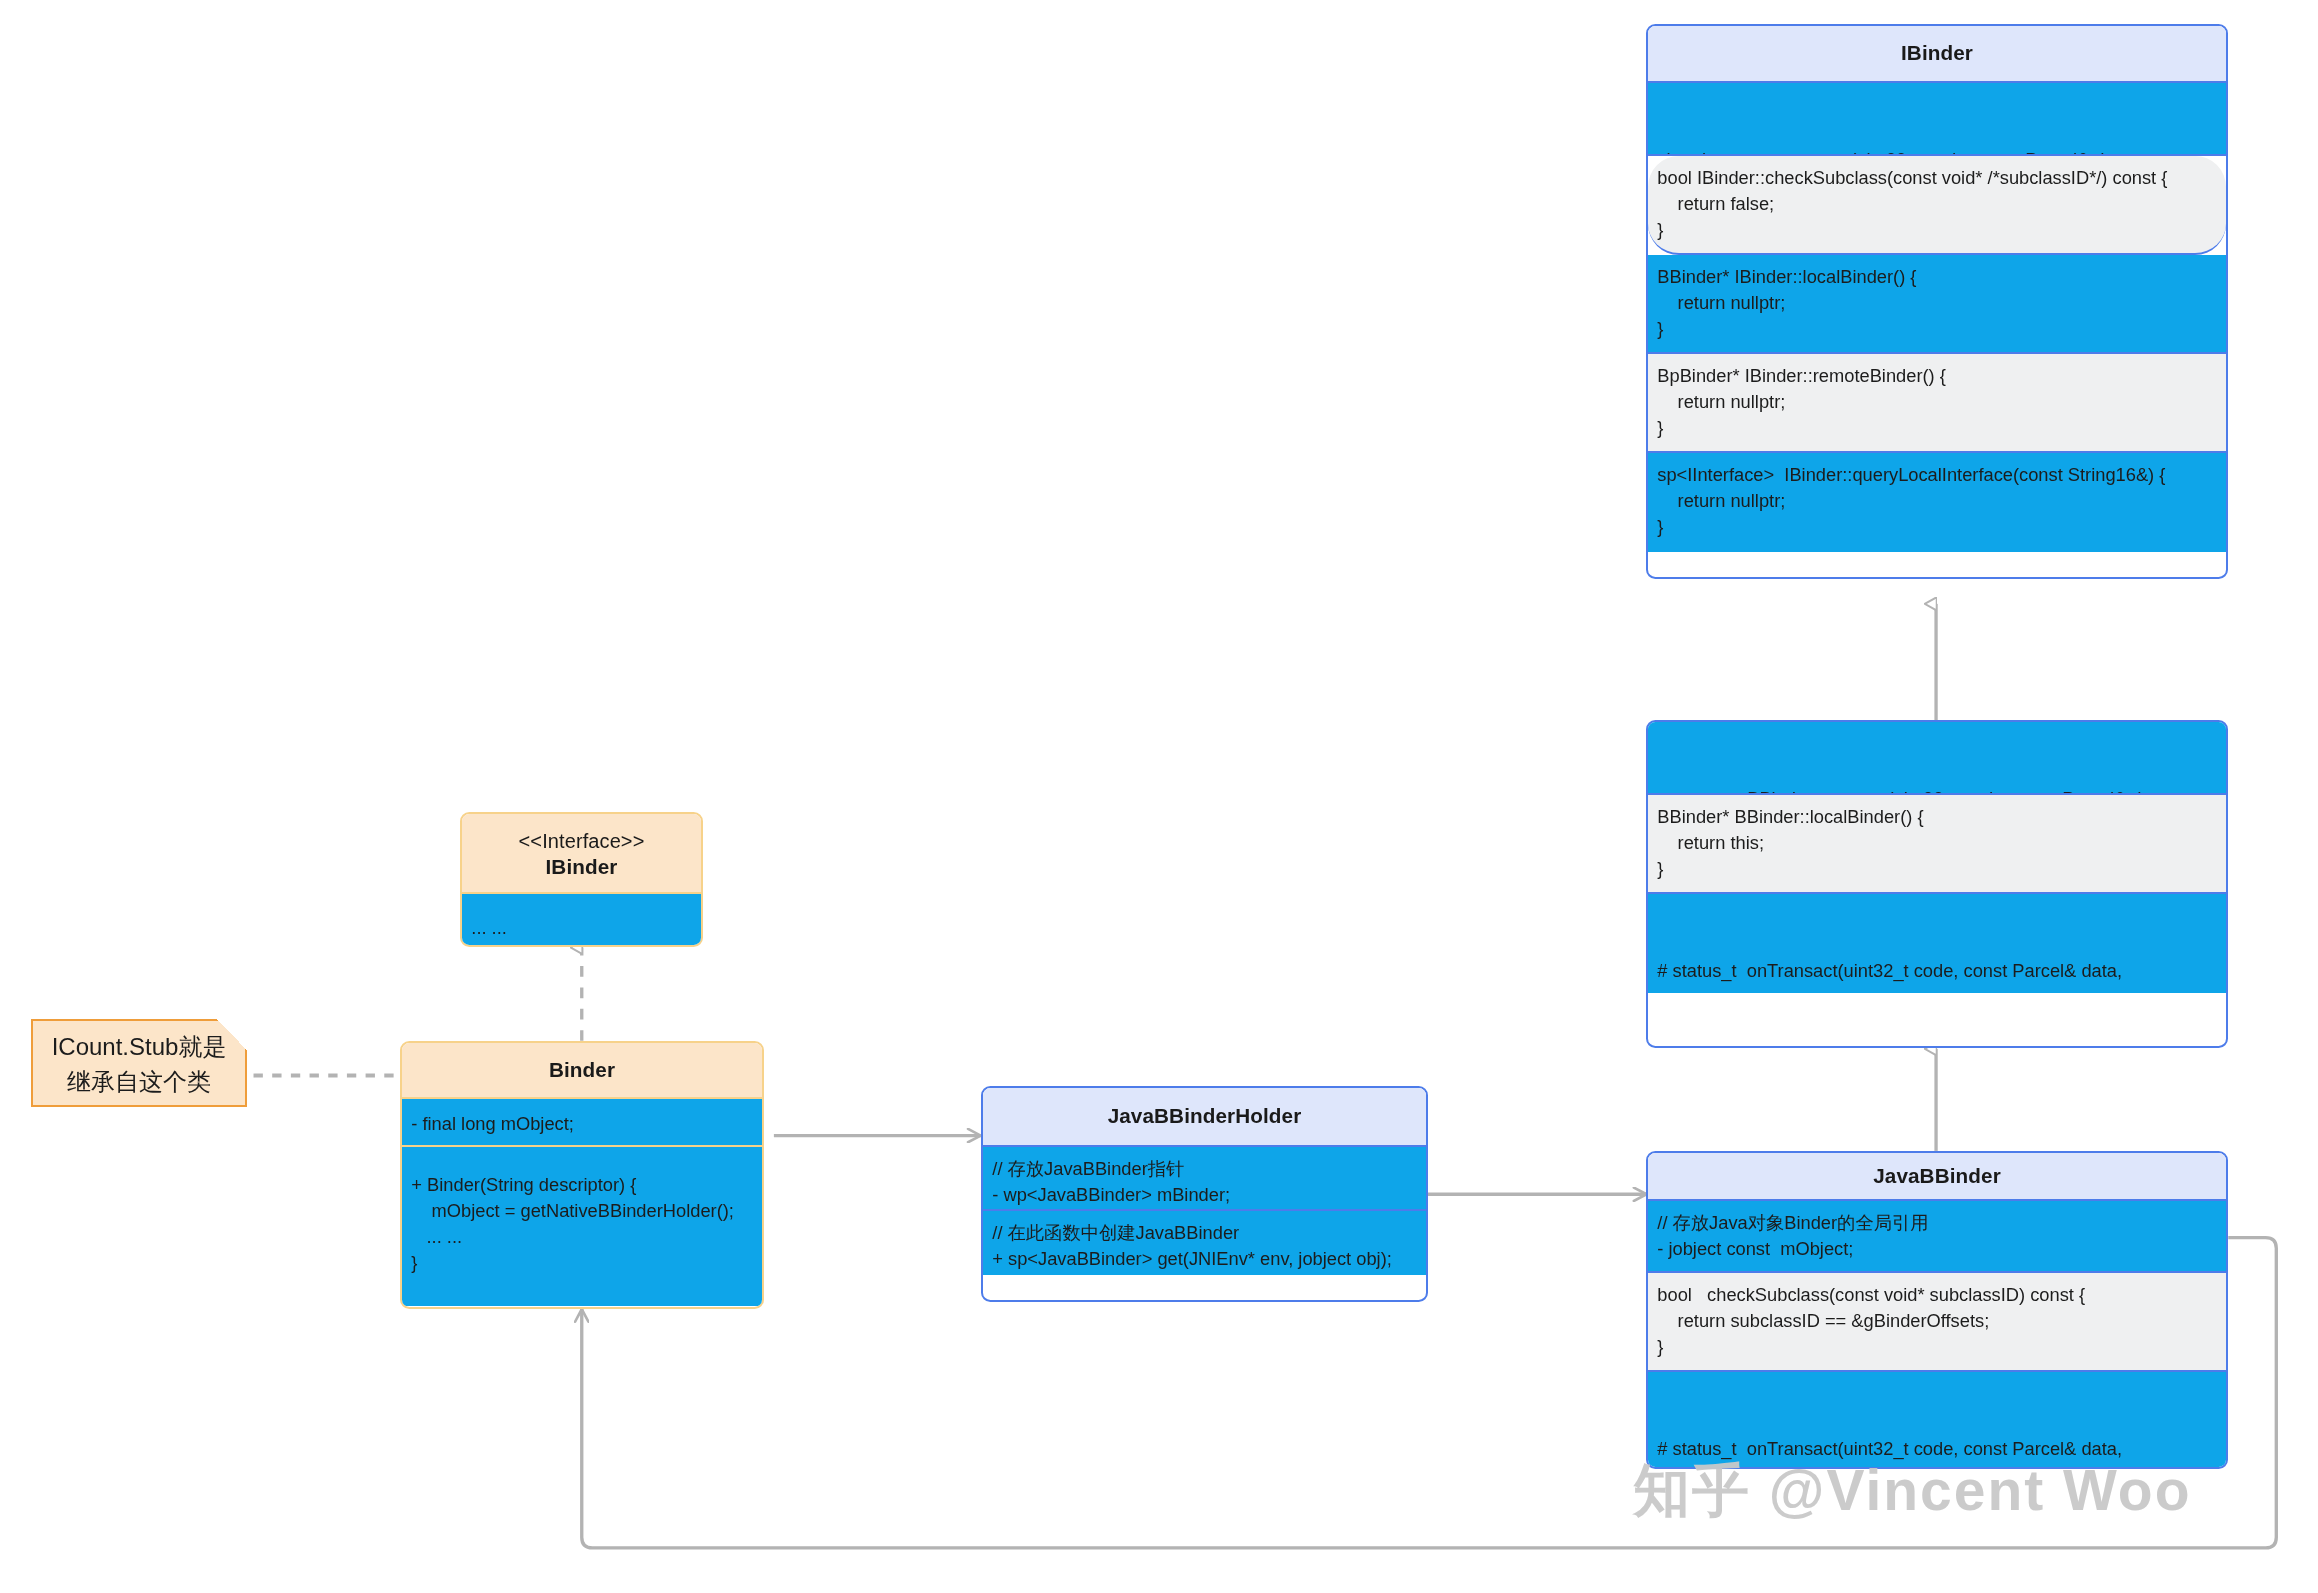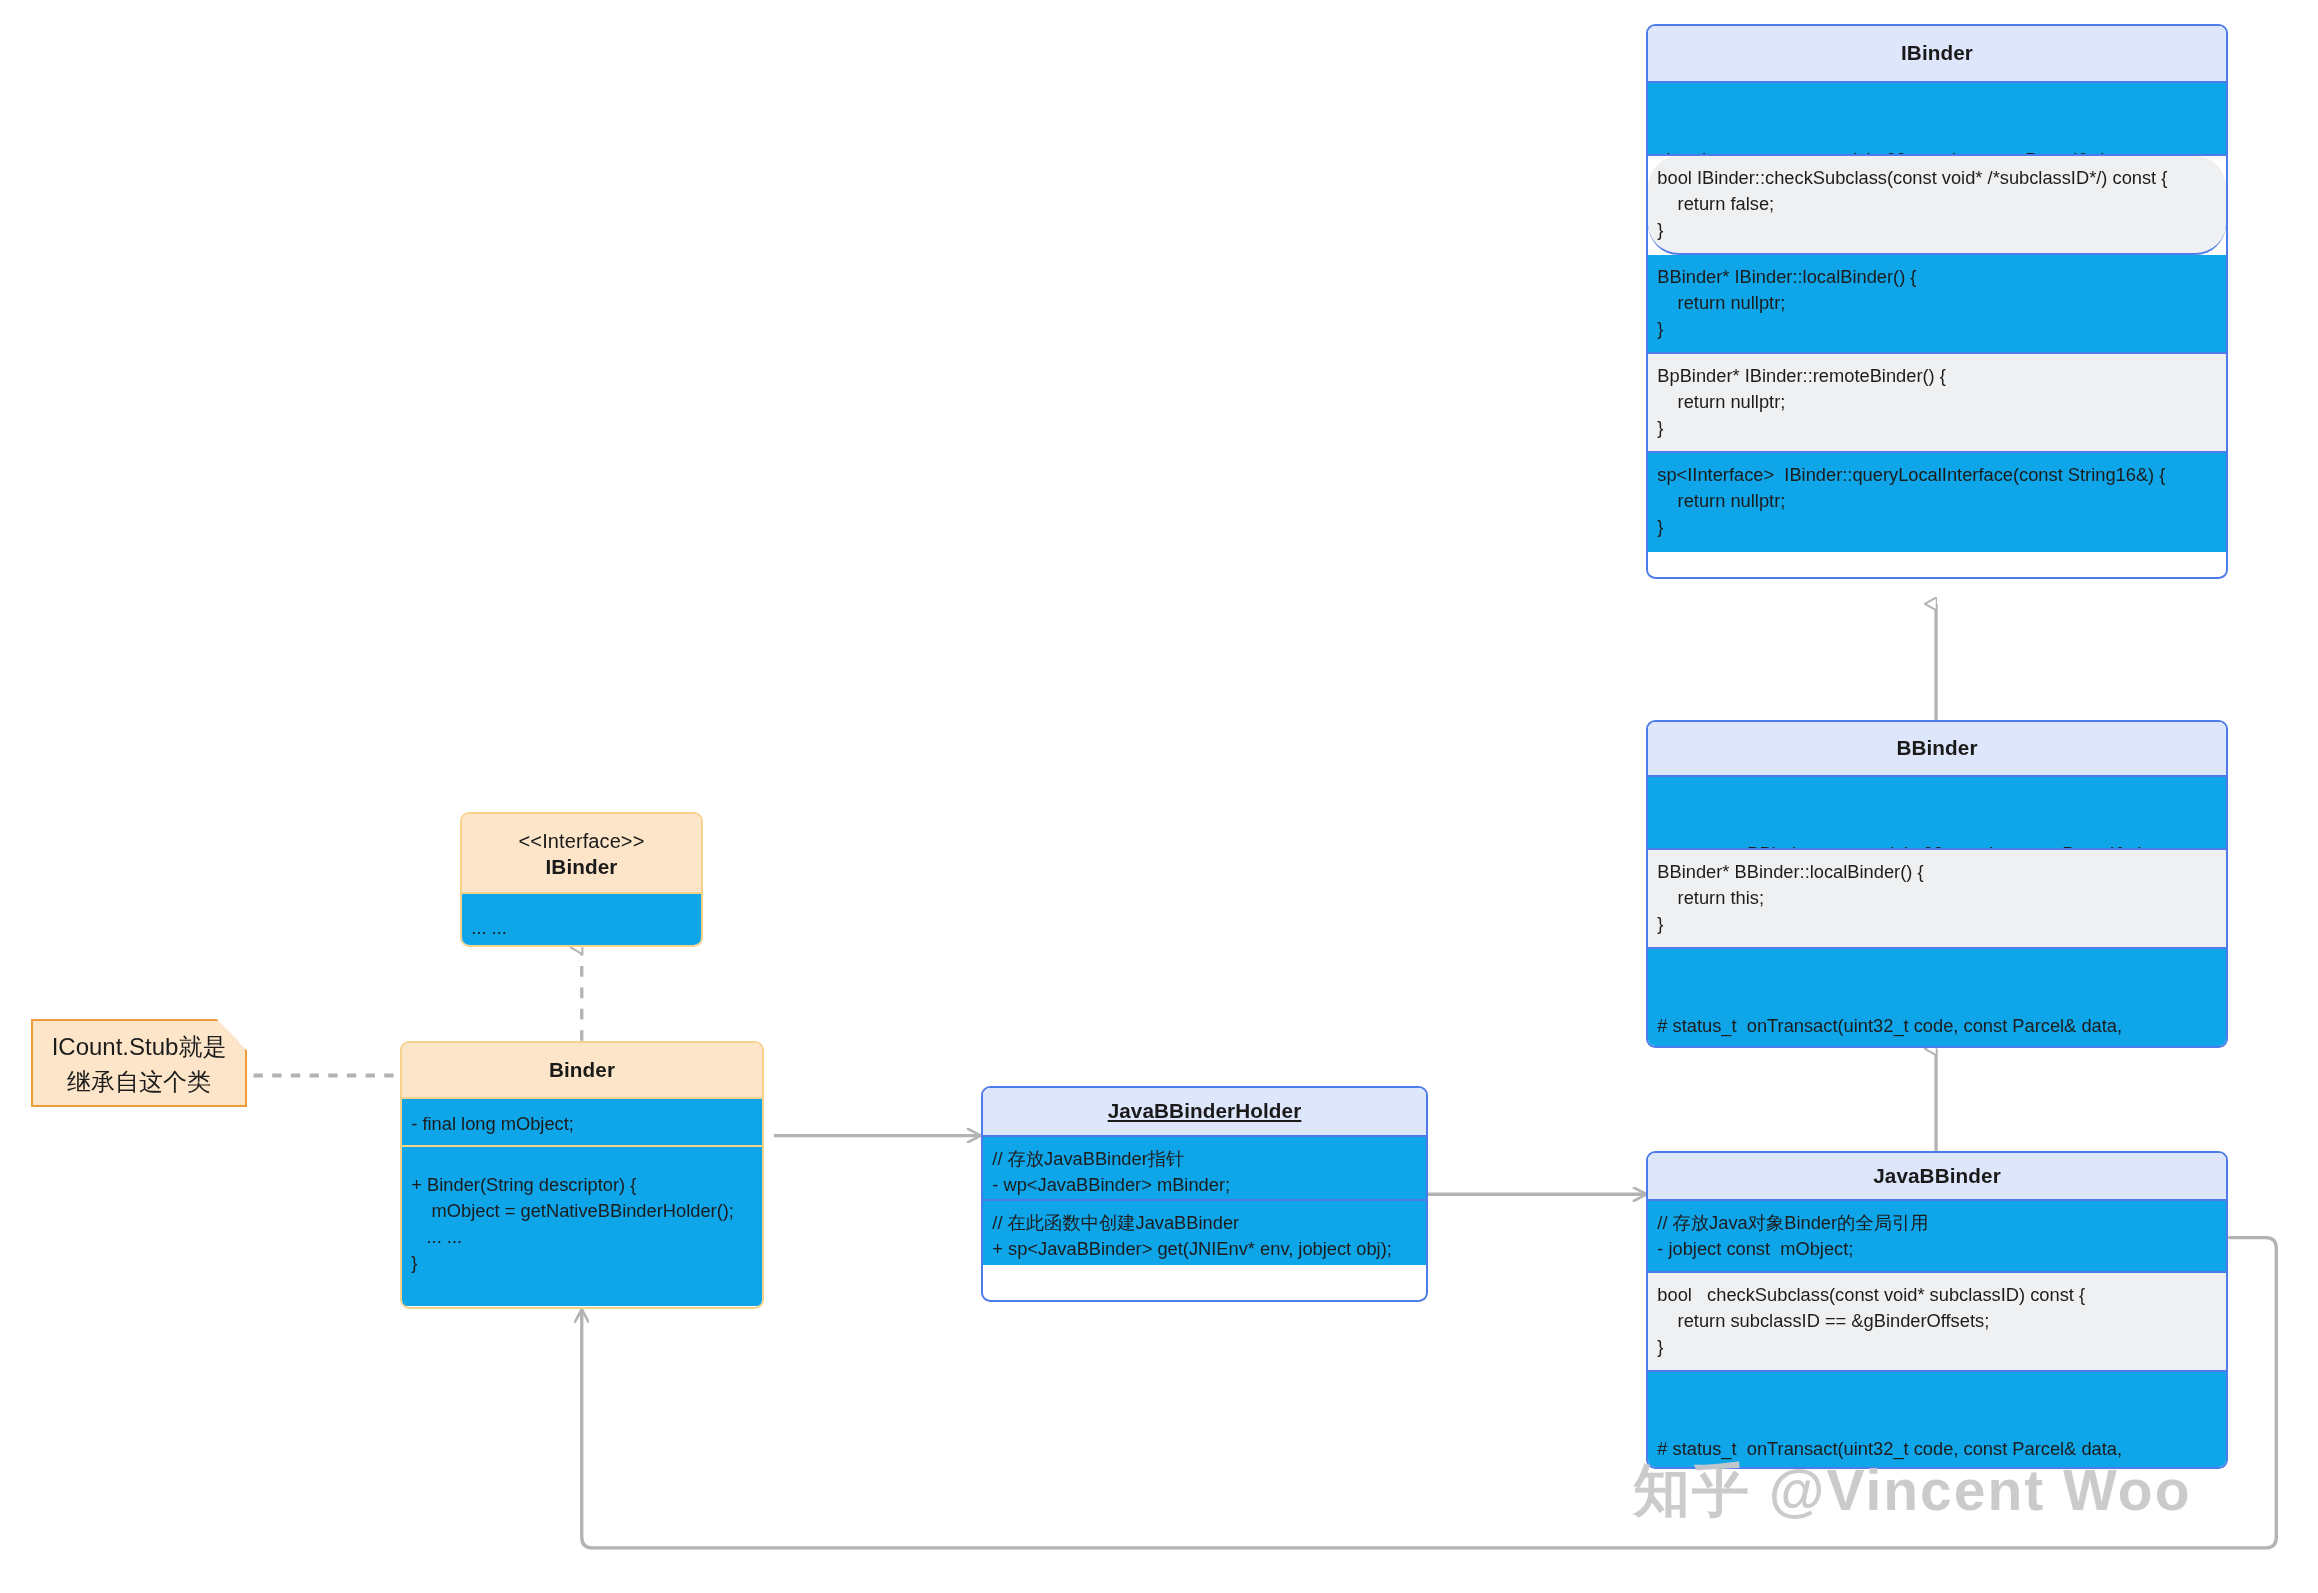--- a/index.html
+++ b/index.html
@@ -161,23 +161,20 @@
 }</div>
     <div class="uml-row shade" style="height:99px;">BpBinder* IBinder::remoteBinder() {
     return nullptr;
 }</div>
     <div class="uml-row plain last" style="height:99px;">sp&lt;IInterface&gt;  IBinder::queryLocalInterface(const String16&amp;) {
     return nullptr;
 }</div>
   </div>
 
   <div class="uml-box blue" style="left:1646px; top:720px; width:582px; height:328px;">
-    <div class="uml-title" style="height:55px;">
-      <span class="cname">BBinder</span>
-    </div>
     <div class="uml-row plain" style="height:73px; padding-top:12px;">
       <div>+ status_t  BBinder::transact(uint32_t code, const Parcel&amp; data,</div>
       
     </div>
     <div class="uml-row shade" style="height:99px;">BBinder* BBinder::localBinder() {
     return this;
 }</div>
     <div class="uml-row plain last" style="height:99px; padding-top:12px;">
       <div># status_t  onTransact(uint32_t code, const Parcel&amp; data,</div>
       
@@ -193,21 +190,21 @@
     <div class="uml-row shade" style="height:99px;">bool   checkSubclass(const void* subclassID) const {
     return subclassID == &amp;gBinderOffsets;
 }</div>
     <div class="uml-row plain last" style="height:99px; padding-top:12px;">
       <div># status_t  onTransact(uint32_t code, const Parcel&amp; data,</div>
       
     </div>
   </div>
 
   <div class="uml-box blue" style="left:981px; top:1086px; width:447px; height:216px;">
-    <div class="uml-title" style="height:49px;text-decoration:underline;">
+    <div class="uml-title" style="height:59px;">
       <span class="cname">JavaBBinderHolder</span>
     </div>
     <div class="uml-row plain" style="height:64px;">// 存放JavaBBinder指针
 - wp&lt;JavaBBinder&gt; mBinder;</div>
     <div class="uml-row plain last" style="height:64px;">// 在此函数中创建JavaBBinder
 + sp&lt;JavaBBinder&gt; get(JNIEnv* env, jobject obj);</div>
   </div>
 
   <div class="uml-box orange" style="left:460px; top:812px; width:243px; height:135px;">
     <div class="uml-title" style="height:80px; padding-top:4px;">

